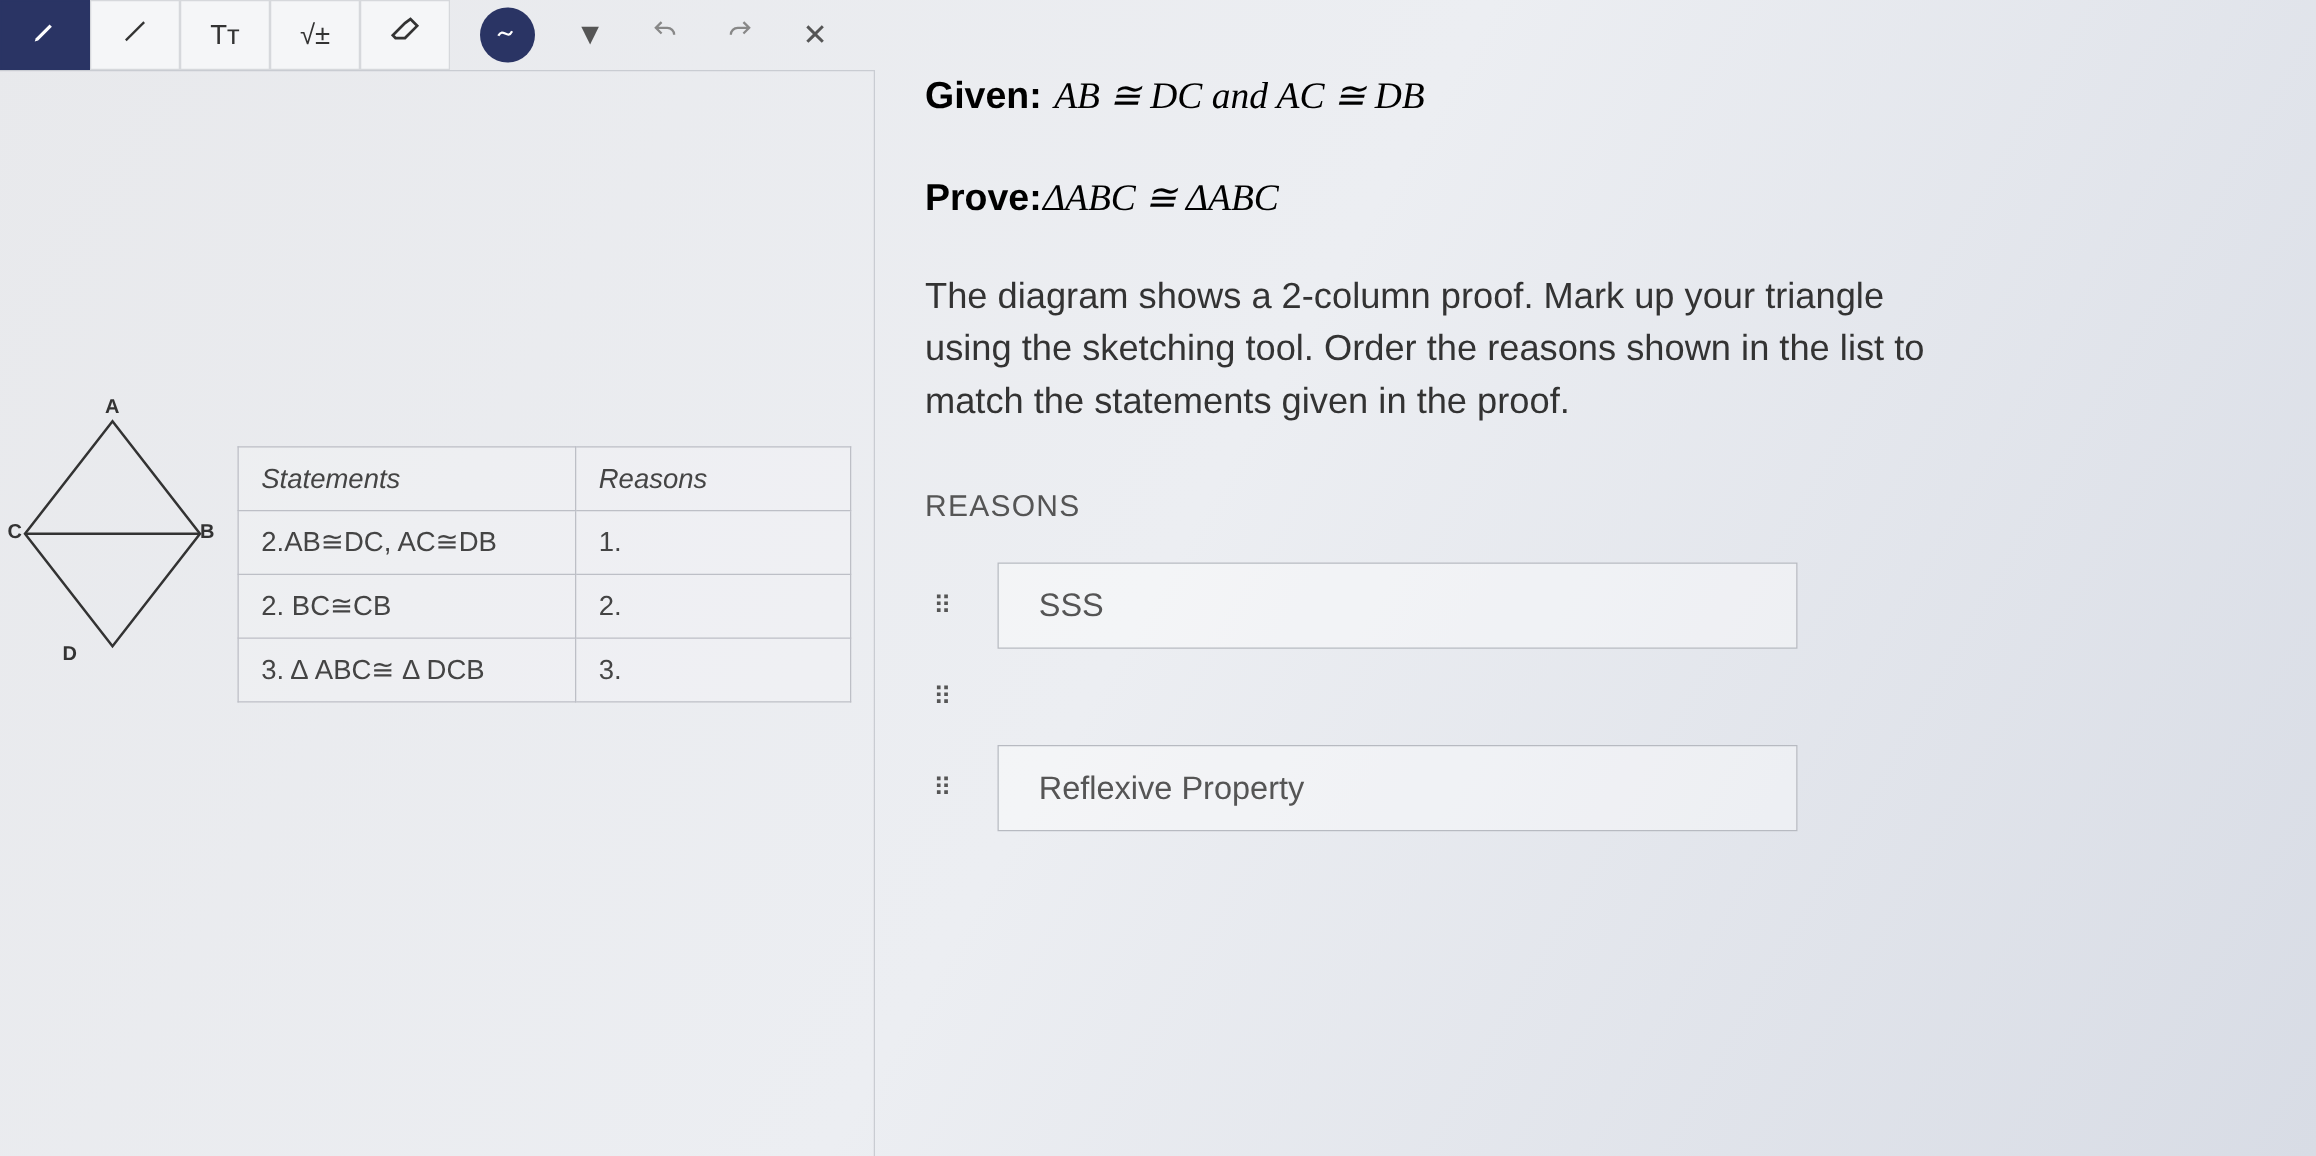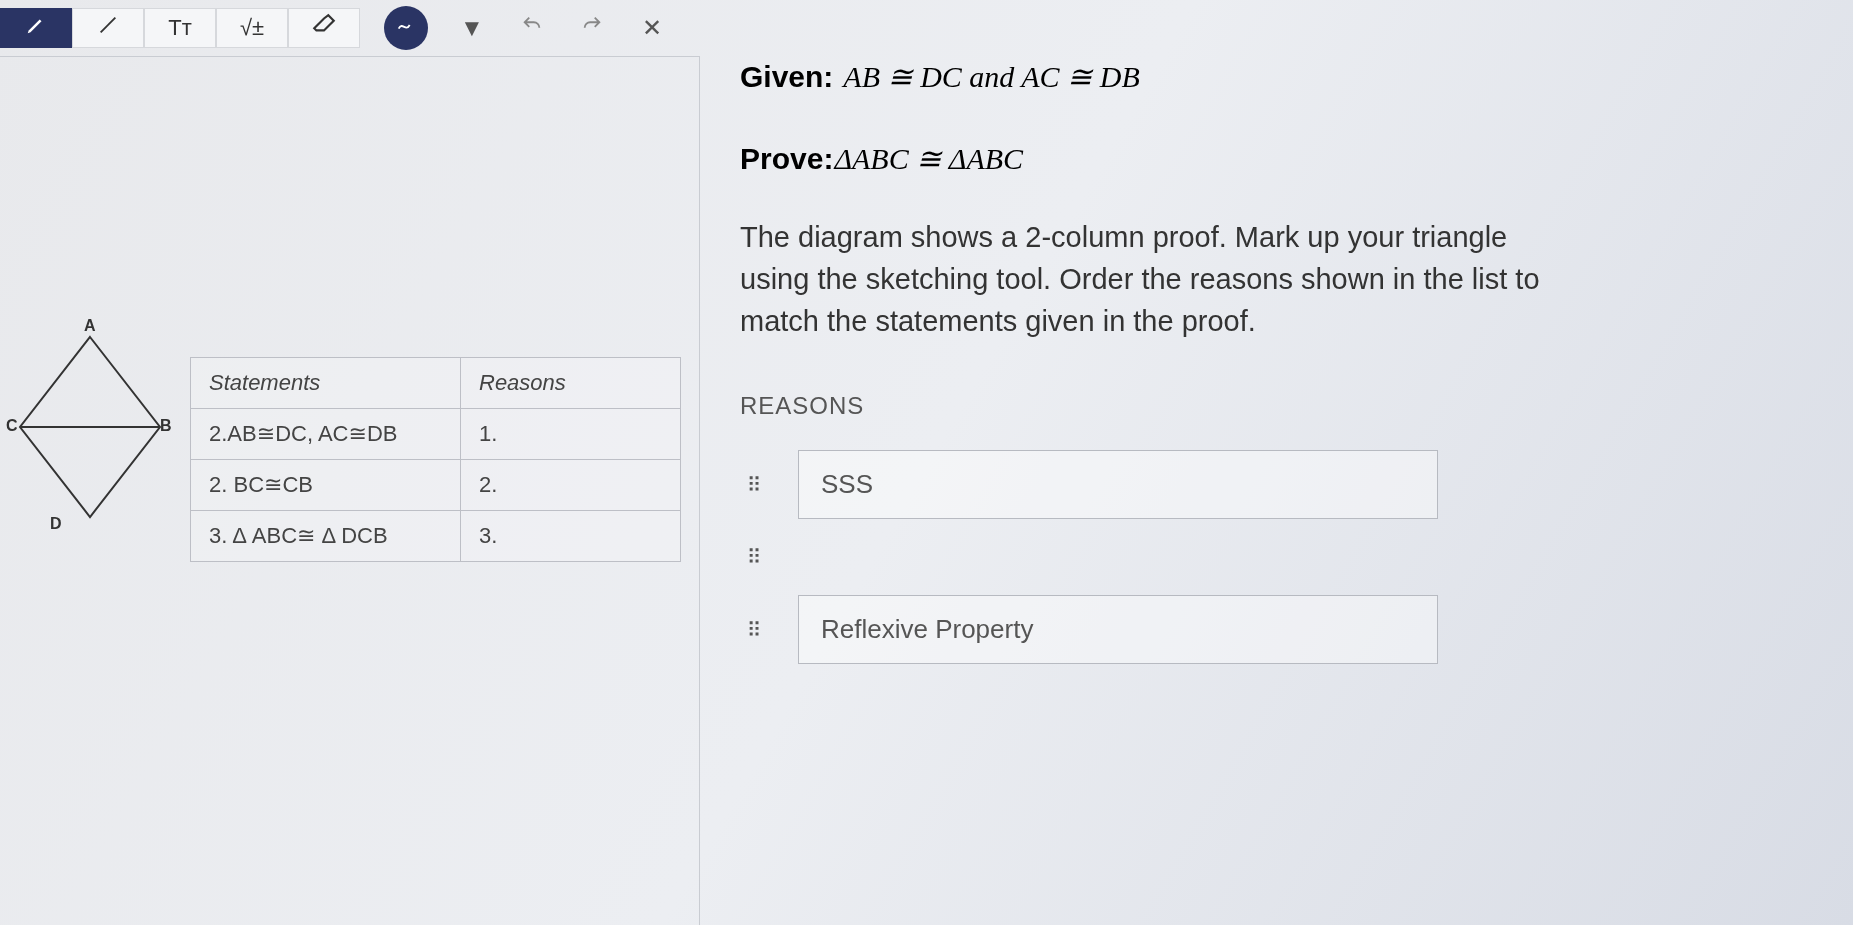--- a/index.html
+++ b/index.html
@@ -12,21 +12,21 @@
     color: #333;
   }
   .toolbar {
     display: flex;
     align-items: center;
     height: 56px;
     background: transparent;
   }
   .tool-btn {
     width: 72px;
-    height: 40px;
+    height: 56px;
     display: flex;
     align-items: center;
     justify-content: center;
     border: 1px solid #d6d8dc;
     background: #f5f6f8;
     font-size: 22px;
     color: #333;
     cursor: pointer;
   }
   .tool-btn.primary {
@@ -91,21 +91,21 @@
   .reason-row {
     display:flex; align-items:center; gap:30px; margin-bottom:26px;
   }
   .drag-handle {
     width:28px; color:#555; font-size:20px; cursor:grab; text-align:center;
   }
   .reason-card {
     flex:1; max-width:640px;
     border:1px solid #b7bac1;
     background: rgba(255,255,255,0.4);
-    padding: 18px 22px;
+    padding: 18px 32px;
     font-size:26px;
     color:#555;
     position:relative;
   }
   .reason-card.selected {
     border:2px solid #5a5f6b;
   }
   .move-cursor {
     position:absolute; left:50%; top:50%; transform:translate(-50%,-50%);
     color:#333; font-size:22px; pointer-events:none;

